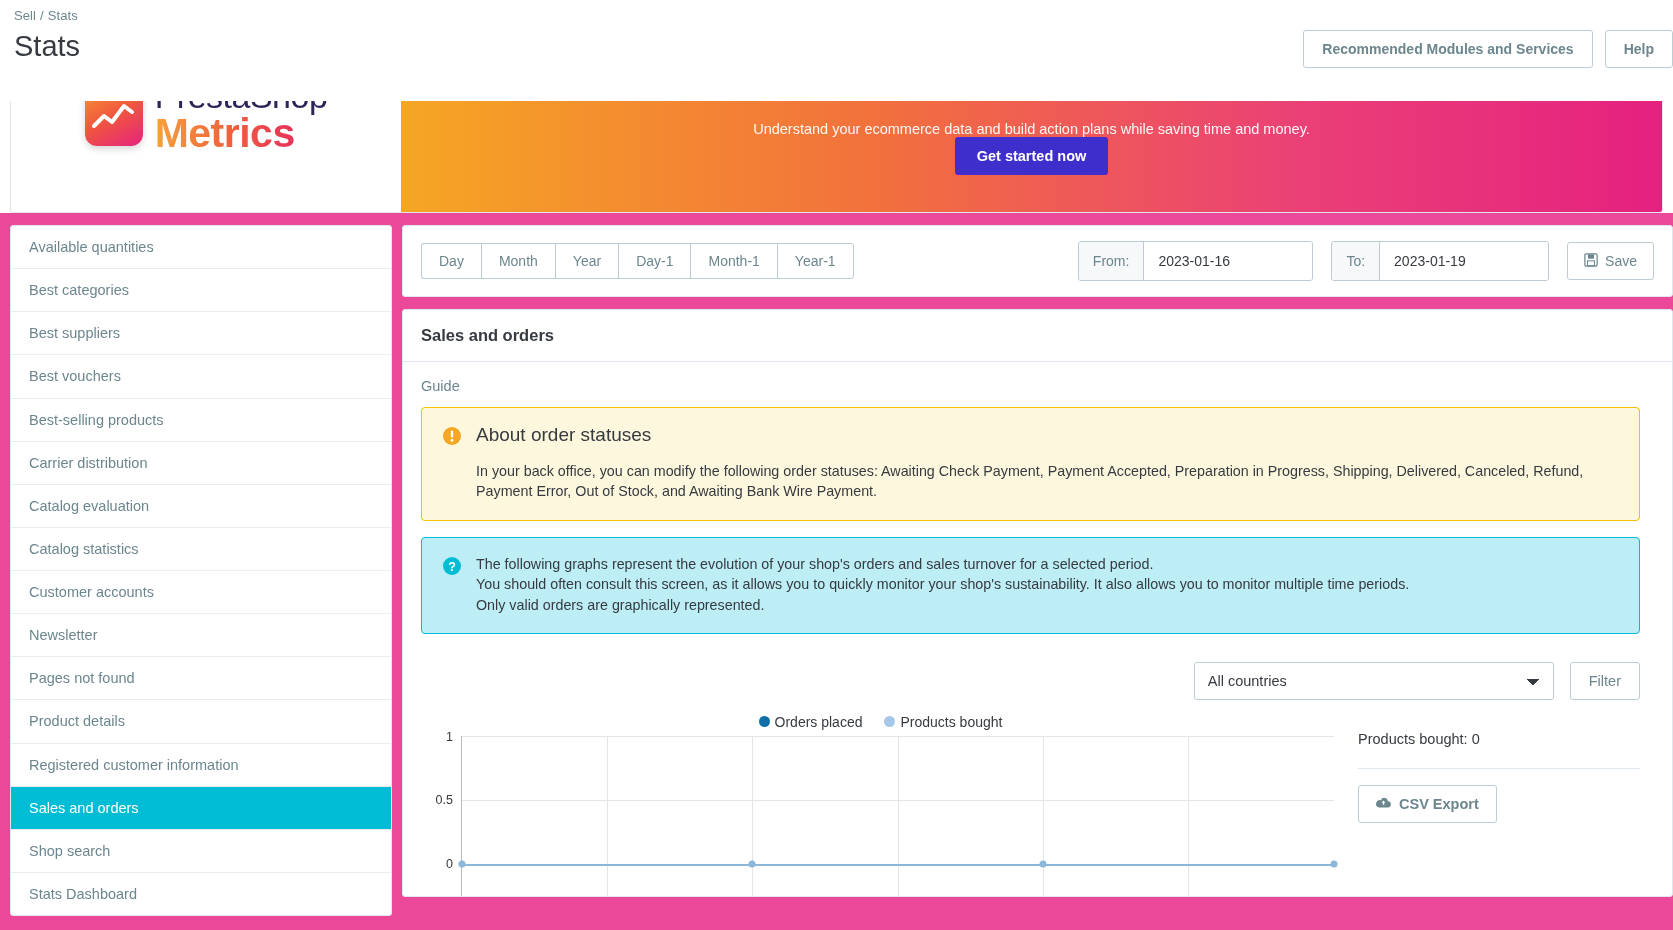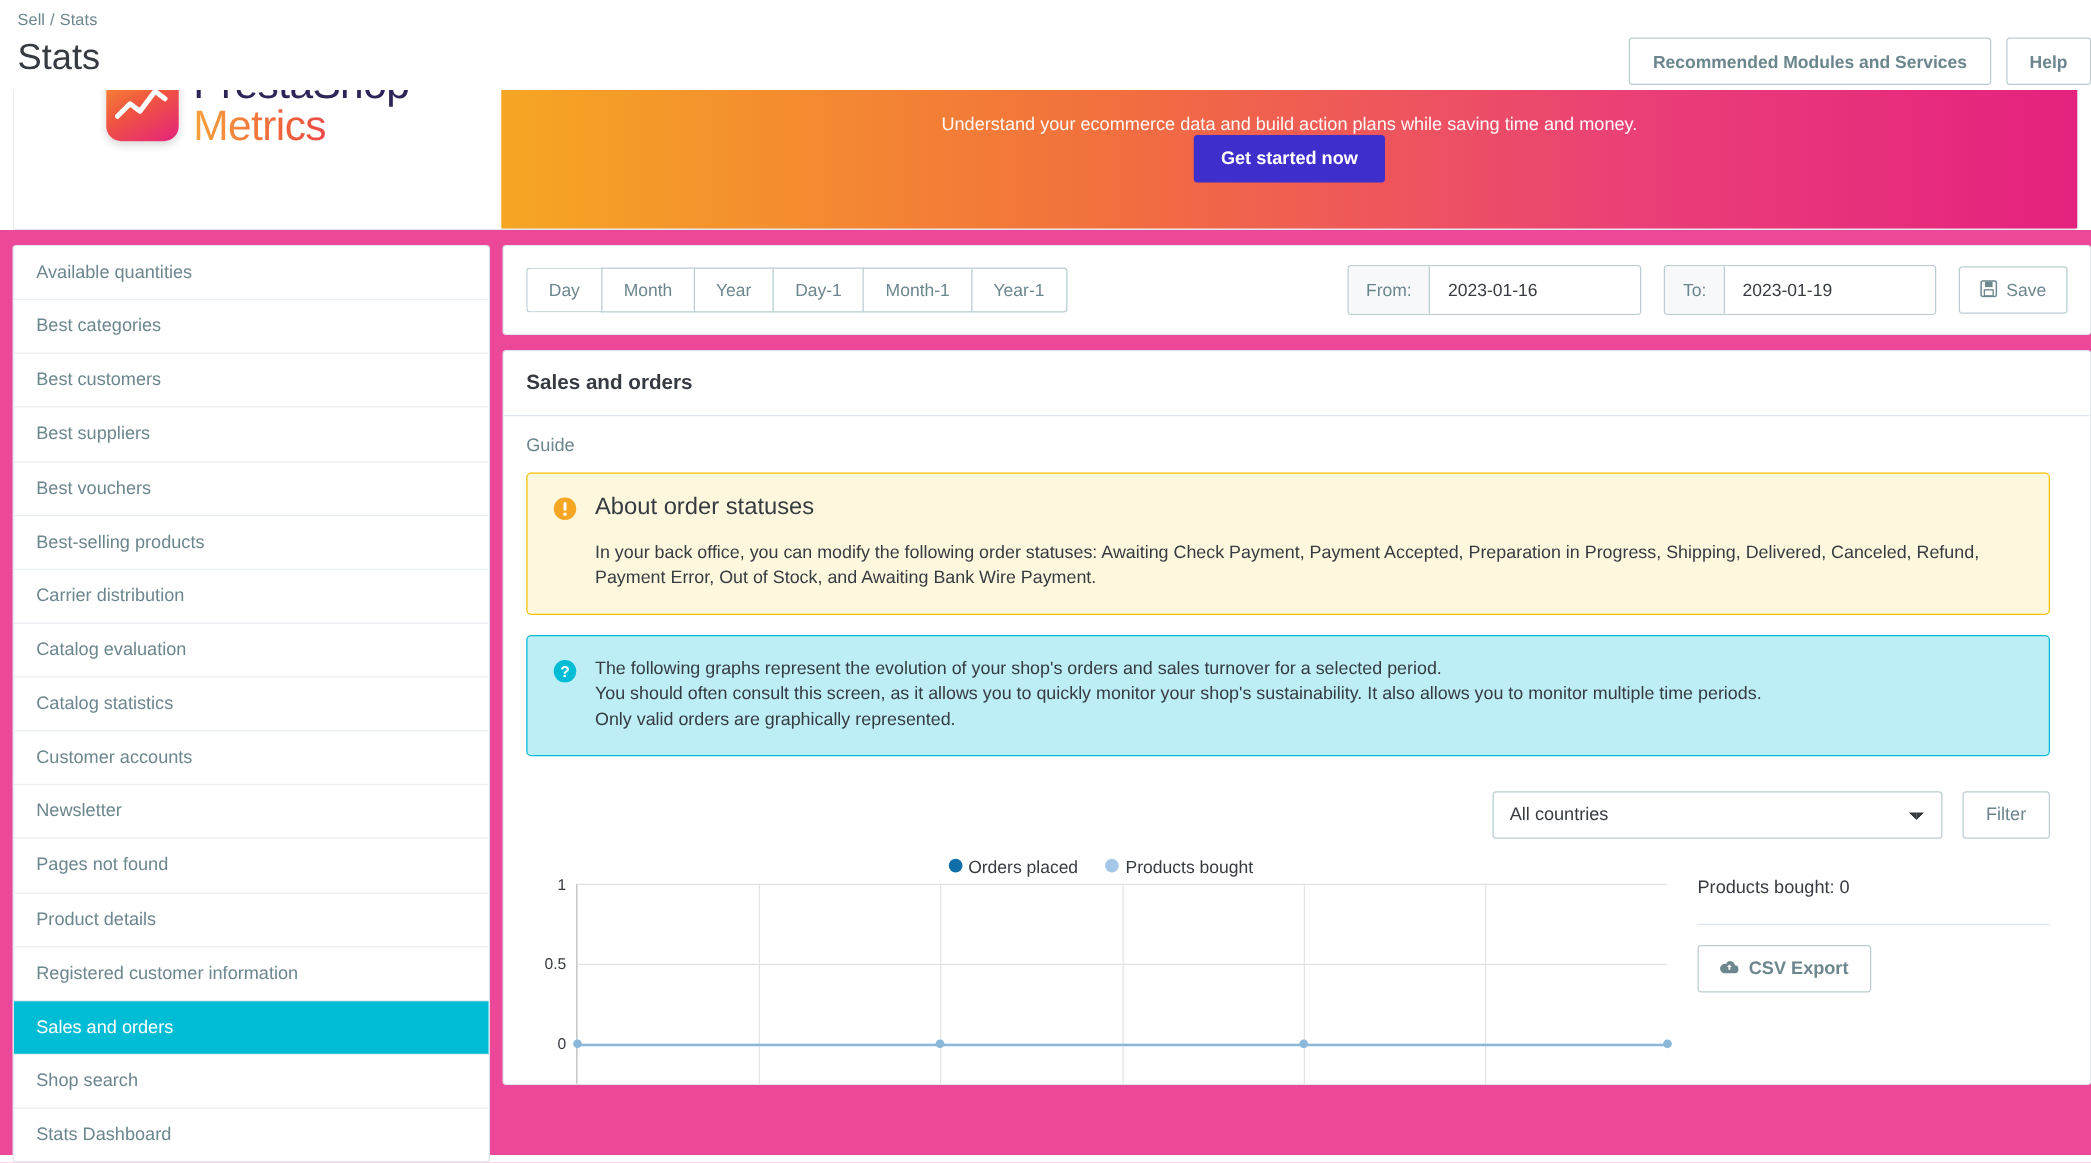--- a/index.html
+++ b/index.html
@@ -8,21 +8,21 @@
     width: 1673px; height: 930px;
     overflow: hidden;
     background: #ffffff;
     font-family: "Liberation Sans", sans-serif;
     color: #363a41;
   }
 
   
   .page-header {
     position: relative;
-    height: 72px;
+    height: 101px;
     background: #ffffff;
     padding: 8px 0 0 14px;
   }
   .breadcrumb {
     font-size: 13px;
     color: #6c868e;
     letter-spacing: .1px;
   }
   .breadcrumb .crumb { color: #6c868e; }
   .breadcrumb .sep { color: #6c868e; margin: 0 4px; }
@@ -83,21 +83,21 @@
     background: linear-gradient(150deg, #f79632 0%, #f0563f 48%, #e5237d 100%);
     position: relative;
     box-shadow: 0 3px 7px rgba(0,0,0,.16);
   }
   .metrics-mark svg { position: absolute; left: 7px; top: 12px; }
   .metrics-word { line-height: 1; }
   .metrics-word .l1 {
     font-size: 34px; color: #2f2457; font-weight: 400; letter-spacing: -.5px;
   }
   .metrics-word .l2 {
-    font-size: 34px; font-weight: 400; letter-spacing: -.5px;
+    font-size: 41px; font-weight: 700; letter-spacing: -.5px;
     background: linear-gradient(90deg, #f6a23c 0%, #ef5f3c 45%, #e31b6d 100%);
     -webkit-background-clip: text; background-clip: text;
     -webkit-text-fill-color: transparent; color: #ef5f3c;
   }
   .promo-right {
     flex: 1;
     background: linear-gradient(90deg, #f5a623 0%, #f2703d 38%, #ea3f77 72%, #e5217f 100%);
     position: relative;
     color: #fff;
     padding-top: 18px;
@@ -417,21 +417,20 @@
     <div class="promo-sub">Understand your ecommerce data and build action plans while saving time and money.</div>
     <button class="promo-cta">Get started now</button>
   </div>
 </div>
 
 <div class="body-wrap">
 
   <div class="stats-nav">
     <div class="nav-item">Available quantities</div>
     <div class="nav-item">Best categories</div>
-    <div class="nav-item">Best customers</div>
     <div class="nav-item">Best suppliers</div>
     <div class="nav-item">Best vouchers</div>
     <div class="nav-item">Best-selling products</div>
     <div class="nav-item">Carrier distribution</div>
     <div class="nav-item">Catalog evaluation</div>
     <div class="nav-item">Catalog statistics</div>
     <div class="nav-item">Customer accounts</div>
     <div class="nav-item">Newsletter</div>
     <div class="nav-item">Pages not found</div>
     <div class="nav-item">Product details</div>

